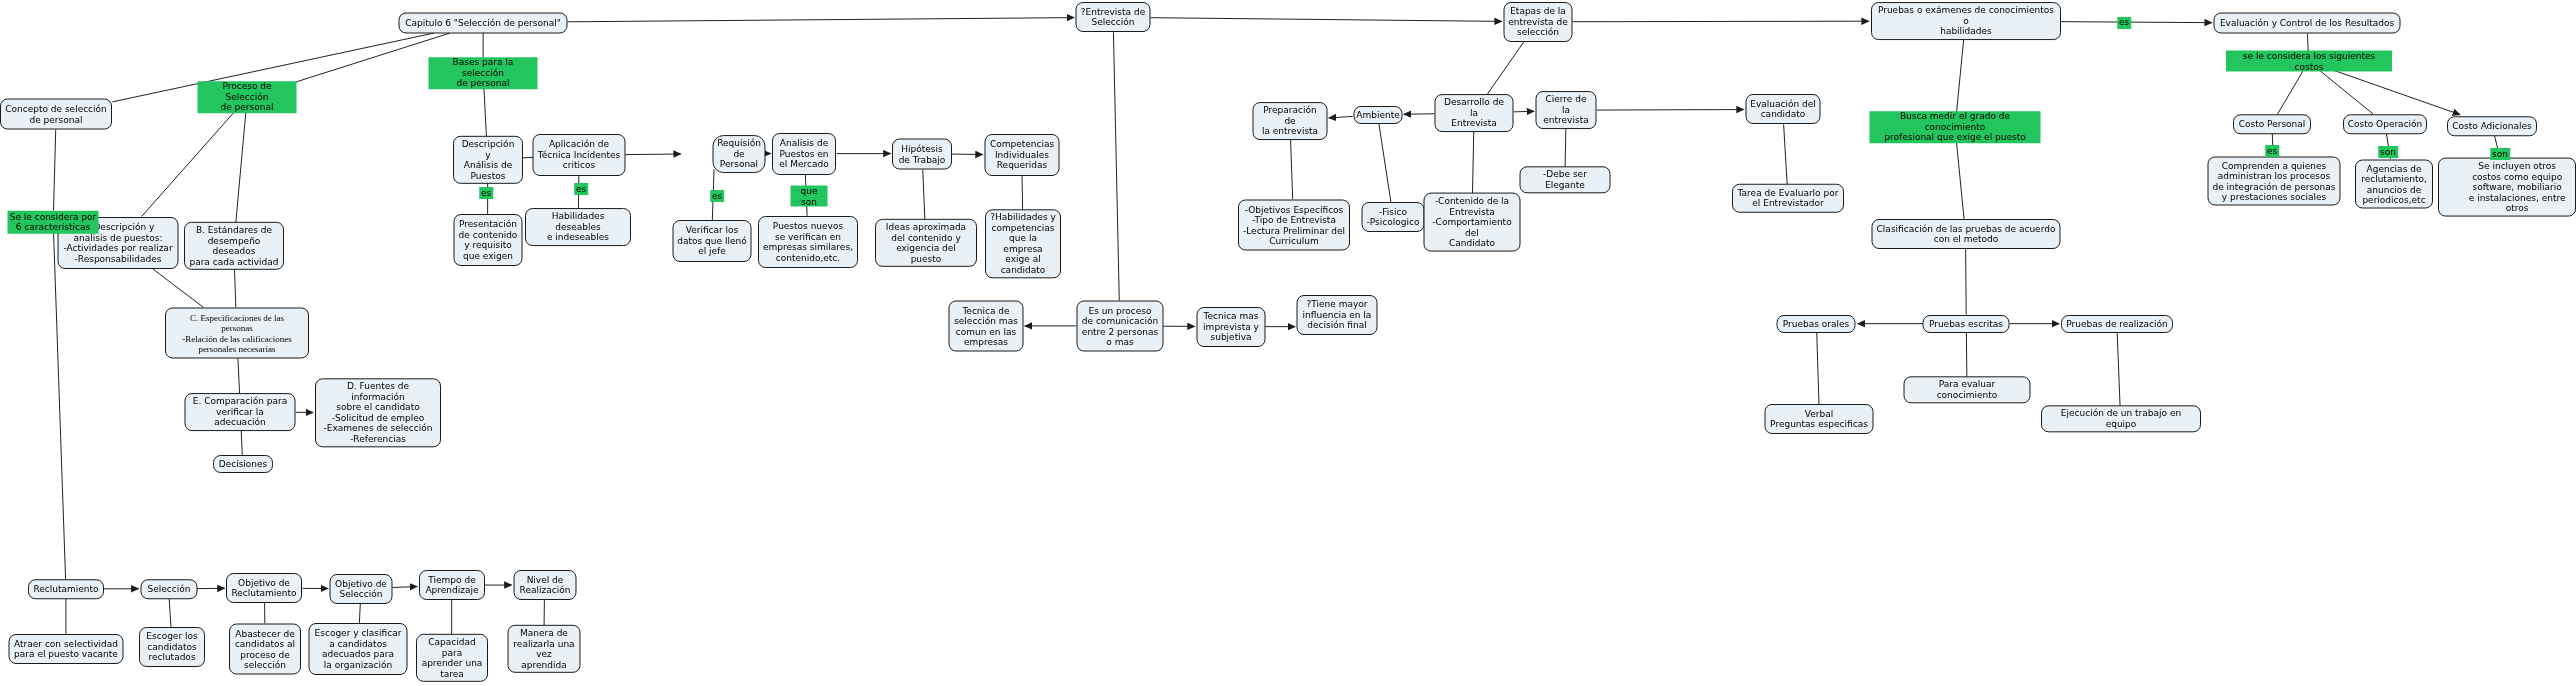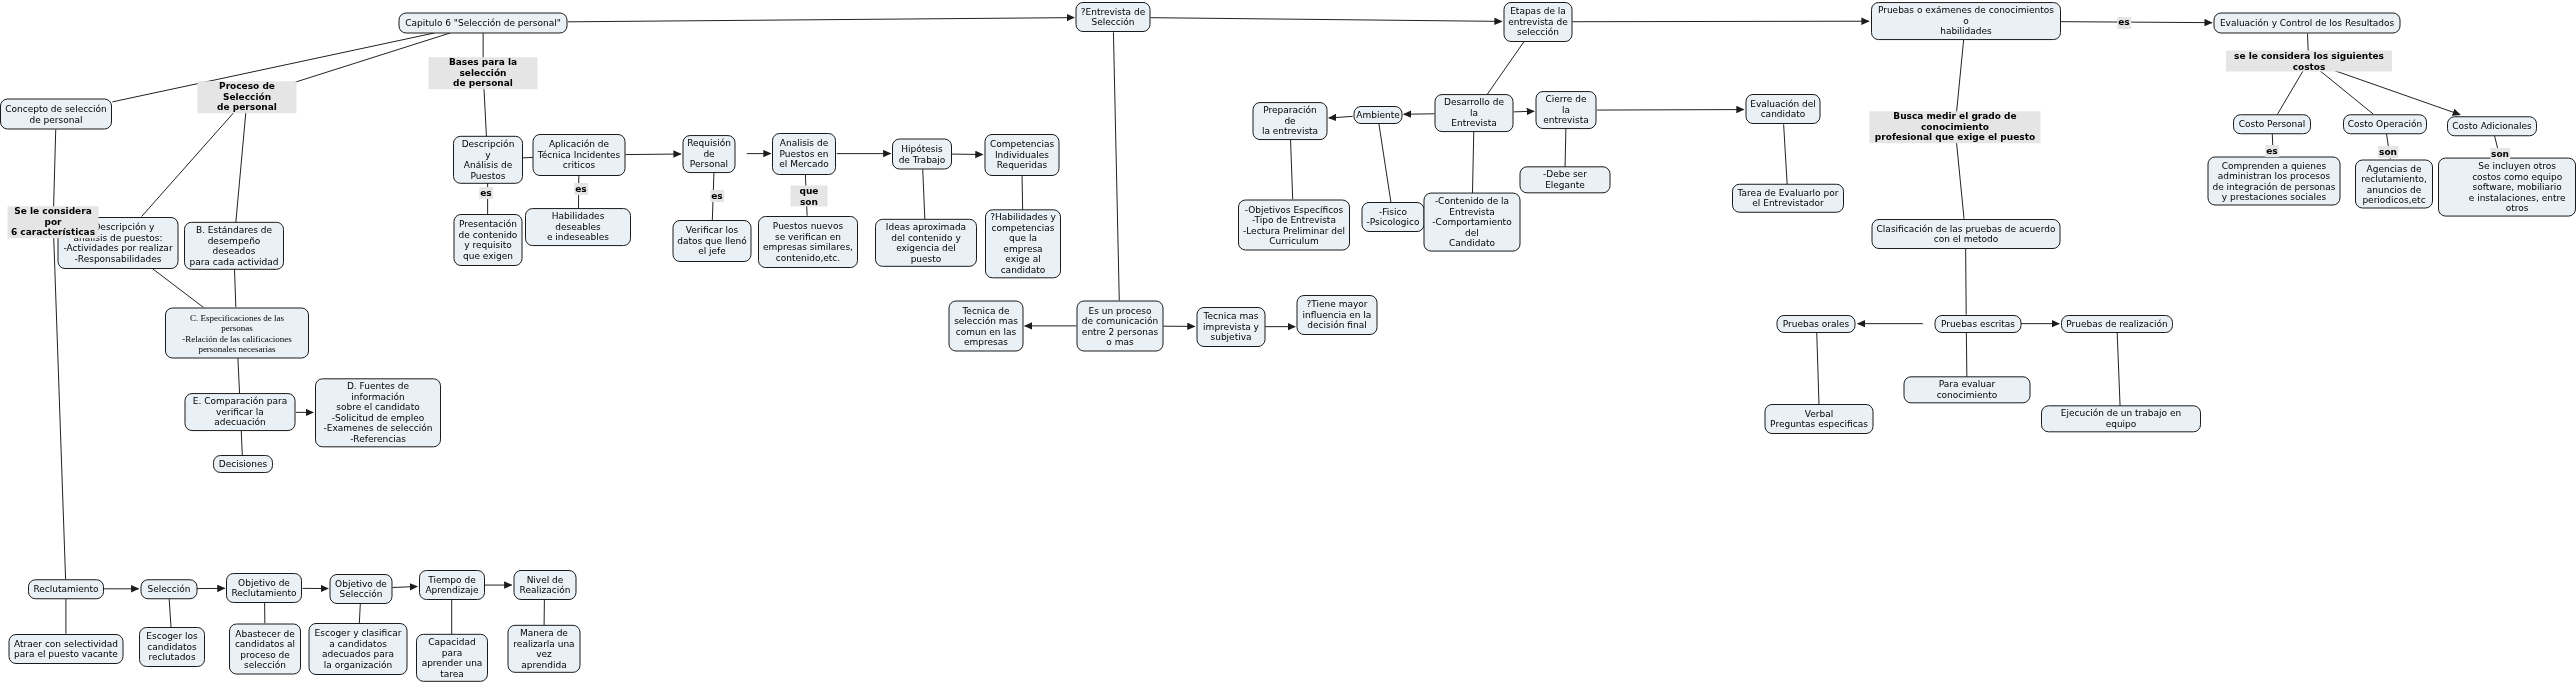--- a/index.html
+++ b/index.html
@@ -18,23 +18,22 @@
     text-align:center;white-space:pre-line;
     display:flex;align-items:center;justify-content:center;
   }
   .node.concept{
     background:#eaf1f6;
     border:1px solid #1a1a1a;
     border-radius:7.5px;
     padding:2.2px 3.7px;
   }
   .node.phrase{
-    background:#e5e5e5;
+    background:#22c55e;
     padding:0 2.2px;
-    font-weight:bold;
   }
 </style>
 </head>
 <body>
 
 <div id="canvas">
   <svg id="edges" viewBox="0 0 3439 917" xmlns="http://www.w3.org/2000/svg">
     <defs>
       <marker id="arrow" markerUnits="userSpaceOnUse" markerWidth="14" markerHeight="12" refX="10" refY="5" orient="auto">
         <path d="M0,0 L11,5 L0,10 Z" fill="#1c1c1c"></path>
@@ -122,21 +121,21 @@
 selección</div>
       <div class="node concept" style="left: 1966px; top: 21px; width: 190px; min-height: 30px;">Pruebas o exámenes de conocimientos o
 habilidades</div>
       <div class="node concept" style="left: 2307px; top: 23px; width: 187px; min-height: 21px;">Evaluación y Control de los Resultados</div>
       <div class="node concept" style="left: 488px; top: 160px; width: 70px; min-height: 42px;">Descripción y
 Análisis de
 Puestos</div>
       <div class="node concept" style="left: 579px; top: 155px; width: 93px; min-height: 42px;">Aplicación de
 Técnica Incidentes
 criticos</div>
-      <div class="node concept" style="left: 709px; top: 154px; width: 53px; min-height: 31px;">Requisión
+      <div class="node concept" style="left: 739px; top: 154px; width: 53px; min-height: 31px; border-radius: 11px;">Requisión
 de Personal</div>
       <div class="node concept" style="left: 804px; top: 154px; width: 64px; min-height: 42px;">Analisis de
 Puestos en
 el Mercado</div>
       <div class="node concept" style="left: 922px; top: 154px; width: 60px; min-height: 31px;">Hipótesis
 de Trabajo</div>
       <div class="node concept" style="left: 1022px; top: 155px; width: 75px; min-height: 42px;">Competencias
 Individuales
 Requeridas</div>
       <div class="node concept" style="left: 488px; top: 240px; width: 69px; min-height: 52px;">Presentación
@@ -240,21 +239,21 @@
       <div class="node concept" style="left: 1472px; top: 222px; width: 97px; min-height: 51px;">-Contenido de la
 Entrevista
 -Comportamiento del
 Candidato</div>
       <div class="node concept" style="left: 1565px; top: 180px; width: 91px; min-height: 18px;">-Debe ser Elegante</div>
       <div class="node concept" style="left: 1788px; top: 198px; width: 112px; min-height: 28.5px;">Tarea de Evaluarlo por
 el Entrevistador</div>
       <div class="node concept" style="left: 1966px; top: 234px; width: 189px; min-height: 30px;">Clasificación de las pruebas de acuerdo
 con el metodo</div>
       <div class="node concept" style="left: 1816px; top: 324px; width: 79px; min-height: 18px;">Pruebas orales</div>
-      <div class="node concept" style="left: 1966px; top: 324px; width: 87px; min-height: 18px; margin-left: 12px;">Pruebas escritas</div>
+      <div class="node concept" style="left: 1966px; top: 324px; width: 87px; min-height: 18px;">Pruebas escritas</div>
       <div class="node concept" style="left: 2117px; top: 324px; width: 112px; min-height: 18px;">Pruebas de realización</div>
       <div class="node concept" style="left: 1819px; top: 419px; width: 109px; min-height: 30px;">Verbal
 Preguntas especificas</div>
       <div class="node concept" style="left: 1967px; top: 390px; width: 127px; min-height: 18px;">Para evaluar conocimiento</div>
       <div class="node concept" style="left: 2121px; top: 419px; width: 160px; min-height: 18px;">Ejecución de un trabajo en equipo</div>
       <div class="node concept" style="left: 2272px; top: 124px; width: 78px; min-height: 19.5px;">Costo Personal</div>
       <div class="node concept" style="left: 2385px; top: 124px; width: 84px; min-height: 19.5px;">Costo Operación</div>
       <div class="node concept" style="left: 2492px; top: 126px; width: 90px; min-height: 19.5px;">Costo Adicionales</div>
       <div class="node concept" style="left: 2274px; top: 181px; width: 133px; min-height: 49px;">Comprenden a quienes
 administran los procesos

